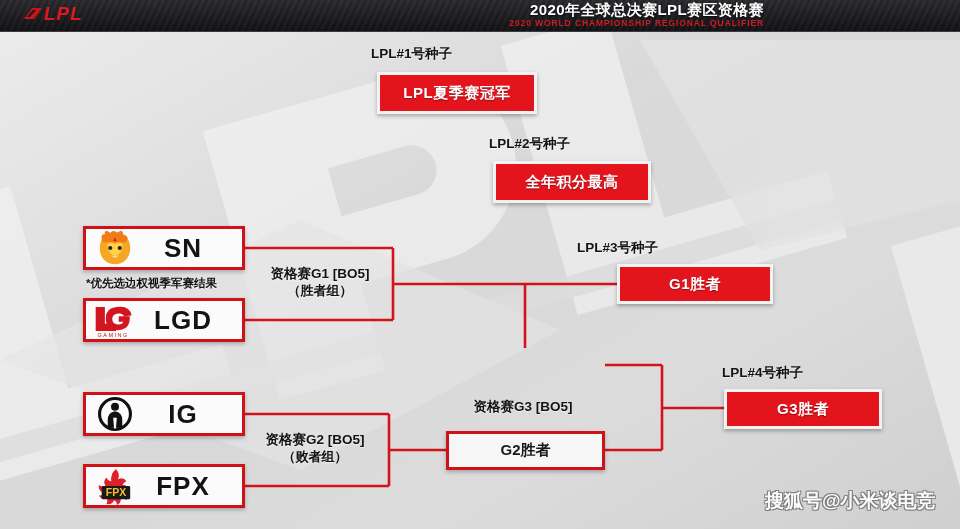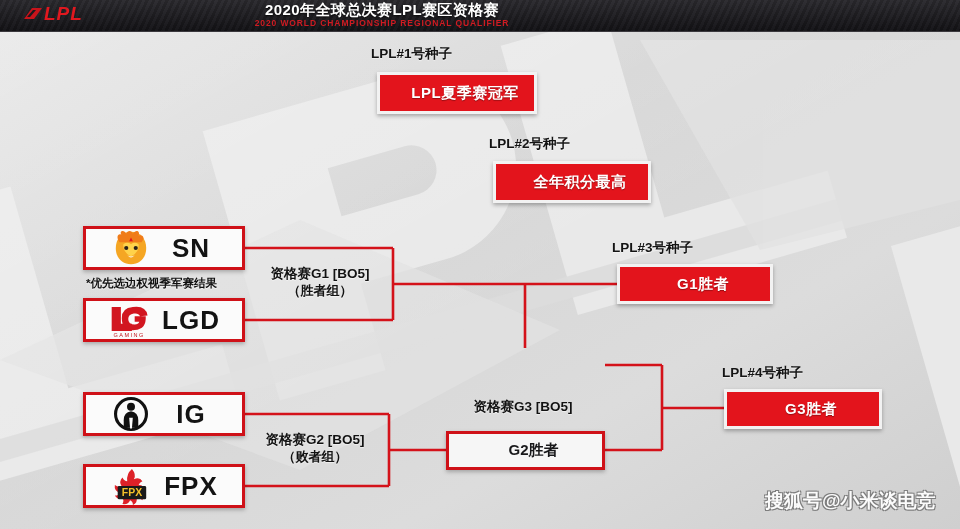--- a/index.html
+++ b/index.html
@@ -35,21 +35,21 @@
   #lpl-logo {
     position:absolute; left:22px; top:6px;
     display:flex; align-items:center; gap:0;
   }
   #lpl-logo .mark { width:22px; height:16px; display:block; }
   #lpl-logo .word {
     color:#e0181f; font-weight:bold; font-style:italic;
     font-size:19px; letter-spacing:1px; line-height:16px;
   }
   #title-block {
-    position:absolute; left:0; top:1px; width:764px; text-align:center;
+    position:absolute; left:0; top:1px; width:764px; text-align:right;
   }
   #title-main {
     color:#ffffff; font-size:15px; font-weight:bold; line-height:17px;
     letter-spacing:.4px;
     text-shadow: 0 1px 2px rgba(0,0,0,.8);
   }
   #title-sub {
     color:#cf1b22; font-size:8.5px; font-weight:bold; line-height:11px;
     letter-spacing:.9px;
   }
@@ -57,21 +57,20 @@
   
   .seed-label {
     position:absolute; color:#141414; font-size:13.5px; font-weight:bold;
     white-space:nowrap; z-index:14;
     text-shadow:0 1px 1px rgba(255,255,255,.55);
   }
   .box {
     position:absolute; z-index:15;
     display:flex; align-items:center; justify-content:center;
     white-space:nowrap;
-    padding-left:16px;
   }
   .box-red {
     background:#e3141c;
     border:3px solid #f2f2f2;
     box-shadow: 0 2px 4px rgba(0,0,0,.30);
     color:#ffffff; font-size:15px; font-weight:bold;
     letter-spacing:.5px;
     text-shadow: 0 1px 1px rgba(0,0,0,.35);
   }
   .box-white {
@@ -188,21 +187,21 @@
       <div id="title-sub">2020 WORLD CHAMPIONSHIP REGIONAL QUALIFIER</div>
     </div>
   </div>
 
   <div class="seed-label" style="left:371px; top:45px;">LPL#1号种子</div>
   <div class="box box-red" style="left:377px; top:72px; width:160px; height:42px;">LPL夏季赛冠军</div>
 
   <div class="seed-label" style="left:489px; top:135px;">LPL#2号种子</div>
   <div class="box box-red" style="left:493px; top:161px; width:158px; height:42px;">全年积分最高</div>
 
-  <div class="seed-label" style="left:612px; top:239px;">LPL#3号种子</div>
+  <div class="seed-label" style="left:577px; top:239px;">LPL#3号种子</div>
   <div class="box box-red" style="left:617px; top:264px; width:156px; height:40px;">G1胜者</div>
 
   <div class="seed-label" style="left:722px; top:364px;">LPL#4号种子</div>
   <div class="box box-red" style="left:724px; top:389px; width:158px; height:40px;">G3胜者</div>
 
   <div class="box box-team" style="left:83px; top:226px; width:162px; height:44px;">
     <span class="team-logo">
       <svg viewBox="0 0 44 40" width="42" height="38">
         <path d="M22 3 C31 3 38 10 38 20 C38 31 31 37 22 37 C13 37 6 31 6 20 C6 10 13 3 22 3 Z" fill="#f5a623"></path>
         <path d="M10 14 C6 9 8 4 12 6 C9 2 15 0 17 5 C18 1 23 1 24 5 C27 0 32 2 30 7 C35 5 37 10 33 14 Z" fill="#f07c19"></path>

